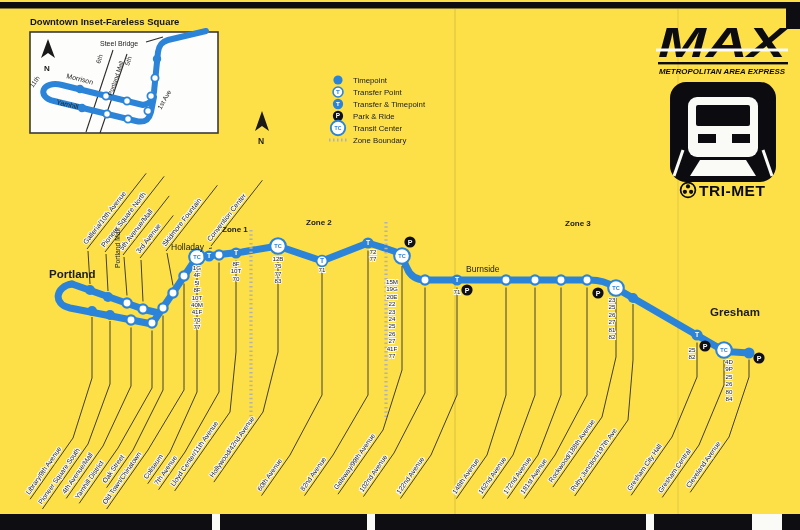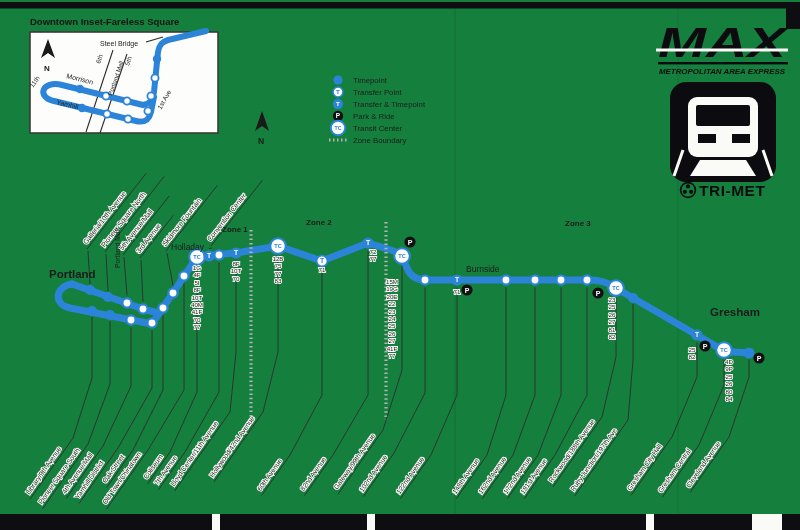--- a/index.html
+++ b/index.html
@@ -1,16 +1,16 @@
 <!DOCTYPE html>
 <html><head>
 <meta charset="utf-8">
 <style>
   html,body{margin:0;padding:0;background:#e8e8e4;}
-  #page{position:relative;width:800px;height:530px;background:#15803d;overflow:hidden;
+  #page{position:relative;width:800px;height:530px;background:#fde047;overflow:hidden;
         font-family:"Liberation Sans",sans-serif;}
   svg text{font-family:"Liberation Sans",sans-serif;}
 </style>
 </head>
 <body>
 
 <div id="page">
 <svg id="map" width="800" height="530" viewBox="0 0 800 530">
 
   <rect x="0" y="2" width="800" height="6.5" fill="#0d0d12"></rect>

